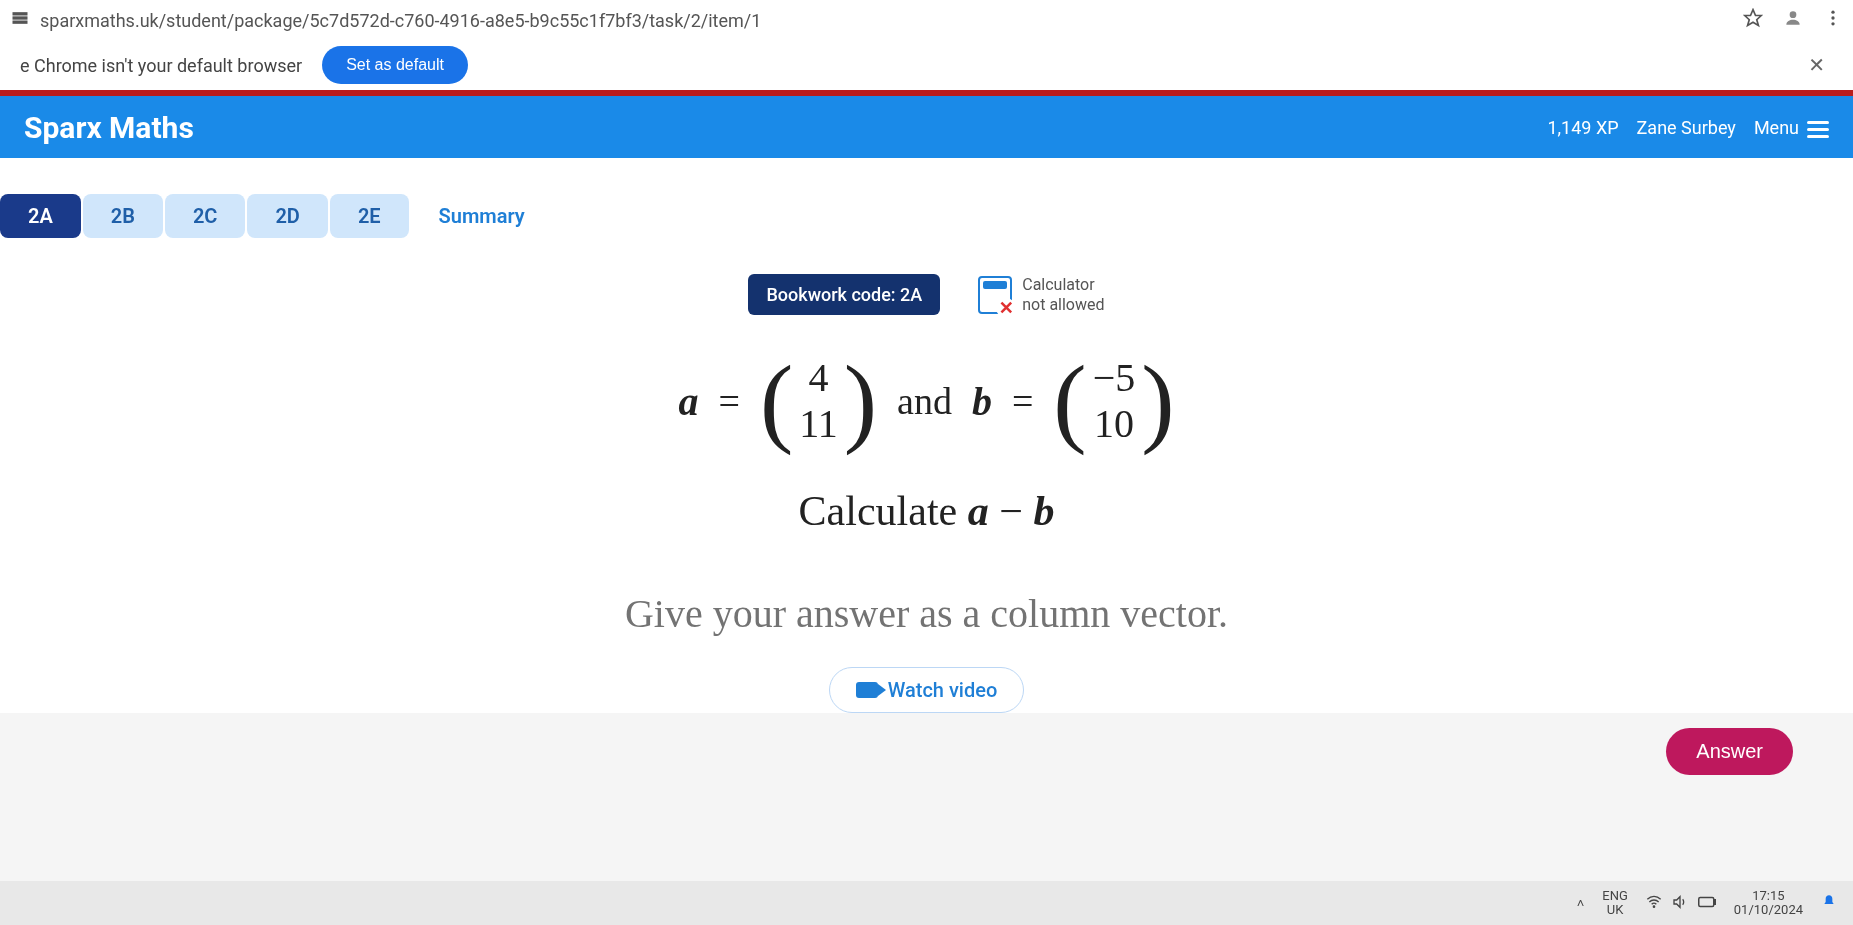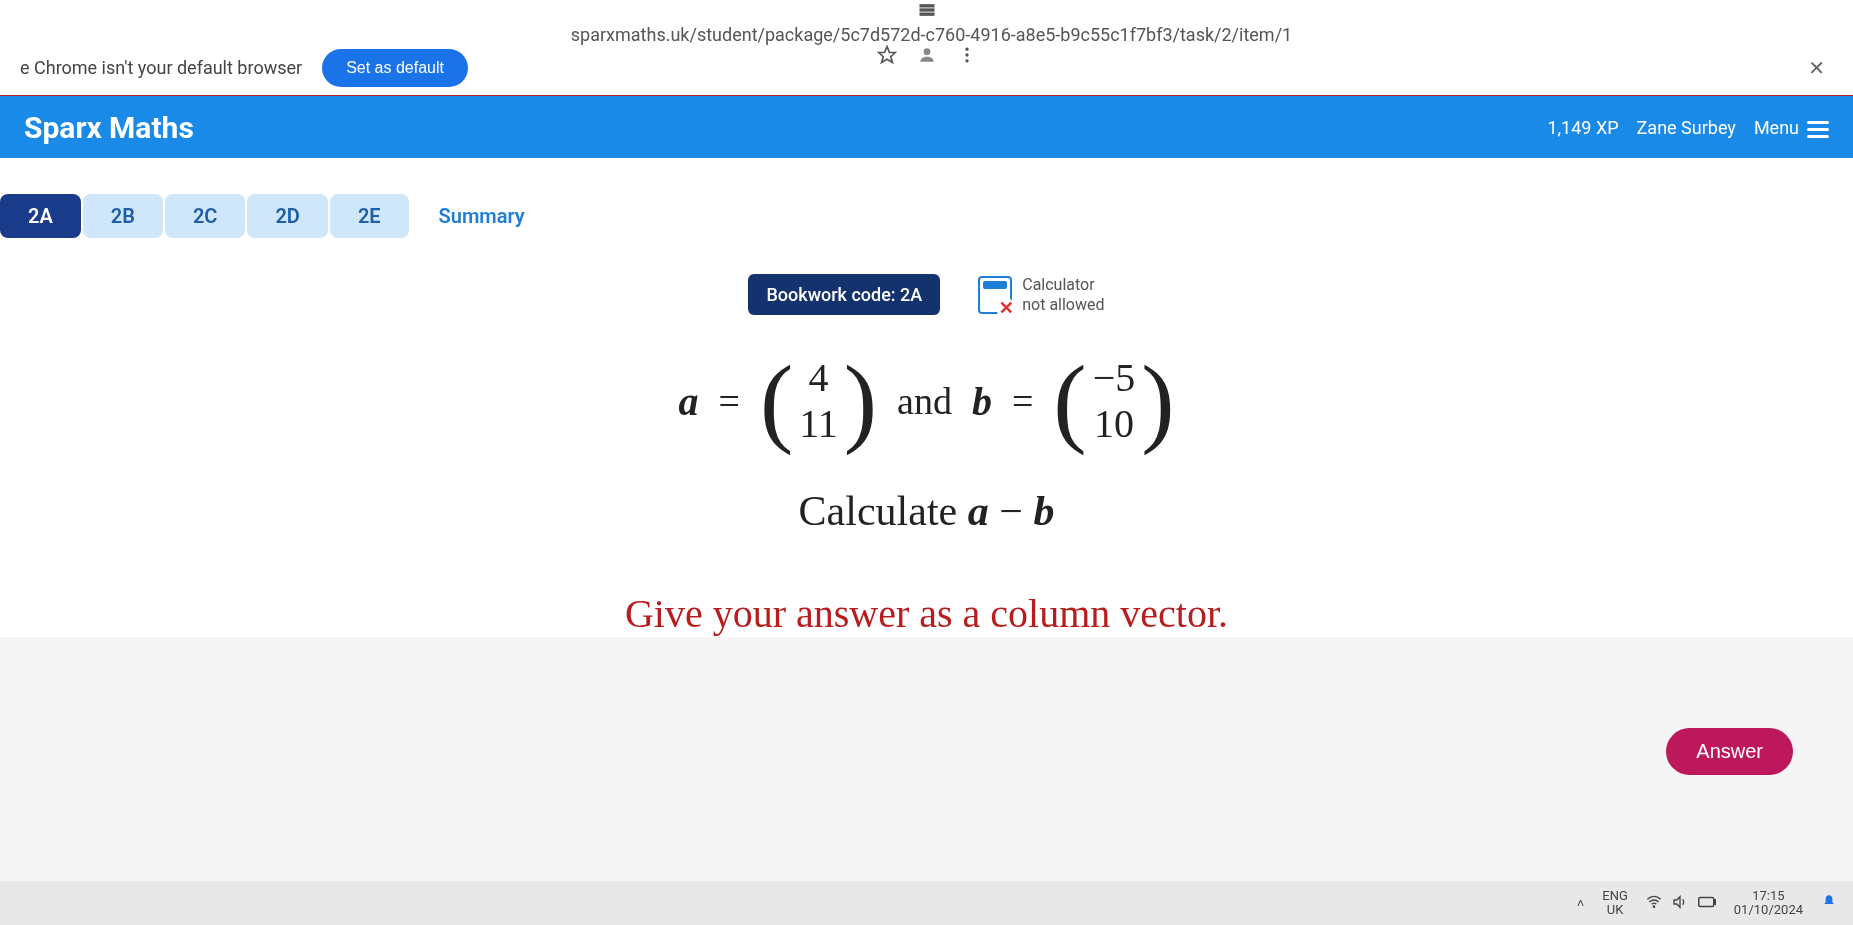--- a/index.html
+++ b/index.html
@@ -11,35 +11,34 @@
     overflow: hidden;
   }
 
   
   .addr-bar {
     display: flex;
     align-items: center;
     height: 40px;
     padding: 0 10px;
     background: #fff;
-    flex-direction: column;
   }
   .addr-icons-left { display: flex; align-items: center; gap: 10px; color: #555; }
   .addr-url { flex: 1; color: #555; font-size: 18px; padding-left: 10px; }
   .addr-icons-right { display: flex; align-items: center; gap: 20px; color: #555; }
   .icon-svg { width: 20px; height: 20px; }
 
   
   .default-banner {
     display: flex;
     align-items: center;
     height: 56px;
     padding: 0 20px;
     background: #fff;
-    border-bottom: 1px solid #b91c1c;
+    border-bottom: 6px solid #b91c1c;
     gap: 20px;
   }
   .default-text { color: #444; font-size: 18px; }
   .default-btn {
     background: #1a73e8;
     color: #fff;
     border: none;
     border-radius: 20px;
     padding: 10px 24px;
     font-size: 16px;
@@ -134,21 +133,21 @@
     font-family: "Times New Roman", serif;
     font-size: 42px;
     color: #222;
     margin-bottom: 55px;
   }
   .calc-line .vars { font-style: italic; font-weight: 600; }
 
   .hint {
     font-family: "Times New Roman", serif;
     font-size: 40px;
-    color: #b91c1c;
+    color: #737373;
     margin-bottom: 20px;
     text-align: center;
     padding: 0 41px;
   }
 
   .answer-btn {
     position: absolute;
     right: 60px;
     bottom: 150px;
     background: #be185d;
@@ -299,20 +298,26 @@
 
   <div class="calc-line">
     <span>Calculate</span>
     <span class="vars">a</span><span> − </span><span class="vars">b</span>
   </div>
 
   <div class="hint">Give your answer as a column vector.</div>
 
   <button class="answer-btn">Answer</button>
 
+  <div>
+    <div class="watch-video">
+      <span class="video-icon"></span>
+      <span>Watch video</span>
+    </div>
+  </div>
 
 </div>
 
 <div class="taskbar">
   <span>˄</span>
   <div style="text-align:center;line-height:1.1">
     <div>ENG</div>
     <div>UK</div>
   </div>
   <div class="tb-icons">

